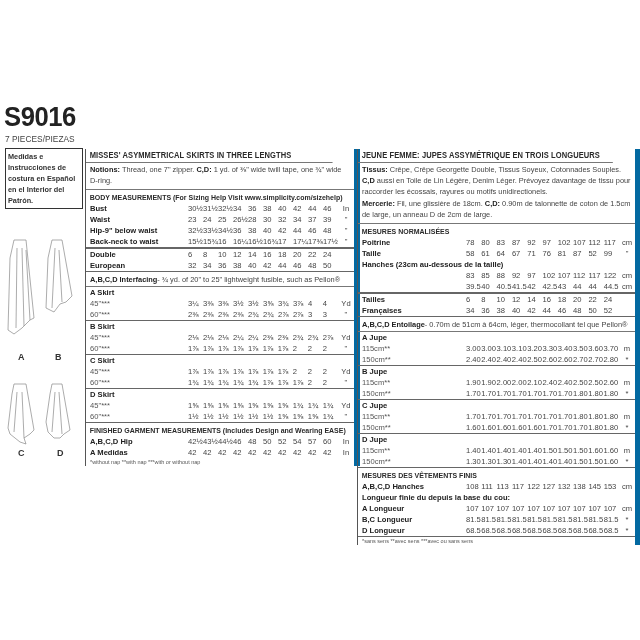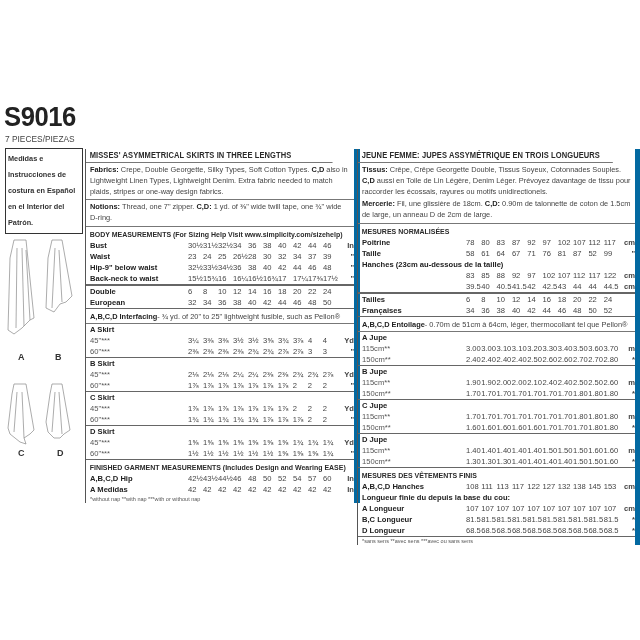--- a/index.html
+++ b/index.html
@@ -3,39 +3,39 @@
 <meta charset="utf-8">
 <style>
   html, body { margin: 0; padding: 0; background: #ffffff; }
   body { width: 640px; height: 640px; position: relative; overflow: hidden;
          font-family: "Liberation Sans", "DejaVu Sans", sans-serif; color: #2a2a2a; }
   .left-panel { position: absolute; left: 0; top: 103px; width: 82px; }
   .code { font-family: "Liberation Sans", sans-serif; font-weight: bold; font-size: 27px;
           letter-spacing: -0.5px; color: #222; margin-left: 4px; line-height: 28px; transform: scaleX(0.95); transform-origin: left; }
   .pieces { font-size: 9.5px; color: #444; margin-left: 5px; margin-top: 2px; transform: scaleX(0.88); transform-origin: left; white-space: nowrap; }
   .spanish-box { margin: 4px 0 0 5px; border: 1px solid #333; width: 72px; padding: 2px 2px;
-                 font-size: 7.3px; line-height: 16px; font-weight: bold; color: #333; }
+                 font-size: 7.3px; line-height: 11px; font-weight: bold; color: #333; }
   .illus { position: absolute; left: 0; width: 82px; }
   .illus svg { display: block; }
   .illus-label { position: absolute; font-size: 9px; color: #333; font-weight: bold; }
 
   .col { position: absolute; top: 113px; border-left: 1px solid #555; border-right: 6px solid #0369a1; margin-top: 36px; }
   .col-en { left: 85px; width: 268px; }
   .col-fr { left: 357px; width: 277px; }
   .ttl { font-size: 8.2px; font-weight: bold; padding: 2px 4px 2px 4px; border-bottom: 1px solid #777;
          transform: scaleX(0.92); transform-origin: left; white-space: nowrap; letter-spacing: 0.1px; }
   .para { font-size: 7.4px; line-height: 10.8px; padding: 2px 4px; color: #444; border-bottom: 1px solid #777; }
   .para b { color: #222; }
   .para.nb { border-bottom: none; padding-bottom: 0; }
   .sect { font-size: 7.6px; font-weight: bold; padding: 3px 4px 1px 4px; white-space: nowrap; transform: scaleX(0.92); transform-origin: left; }
   table { border-collapse: collapse; width: 100%; table-layout: fixed; }
   td { font-size: 7.6px; padding: 0; height: 11px; line-height: 11px; color: #444; white-space: nowrap; text-align: left; }
   td.lbl { font-weight: bold; color: #222; padding-left: 4px; }
   td.lbl.light { font-weight: normal; color: #555; }
-  td.u { text-align: right; color: #444; font-weight: bold; }
+  td.u { text-align: center; color: #444; }
   tr.ul td { border-bottom: 1px solid #666; }
   tr.thick td { border-bottom: 2px solid #666; }
   .foot { font-size: 5.5px; color: #555; padding: 1px 4px; }
   .inter { font-size: 7.4px; padding: 3px 4px 2px 4px; border-bottom: 1px solid #777; white-space: nowrap; color: #444; }
   .inter b { color: #222; }
 </style>
 </head>
 <body>
 
 <div class="left-panel">
@@ -64,21 +64,20 @@
       <path d="M52 2 L62 2 L70 48 L64 52 L60 56 L54 56 L48 50 L46 40 L50 12 Z"></path>
       <path d="M55 10 L52 50 M59 10 L62 52"></path>
     </g>
   </svg>
   <span class="illus-label" style="left:18px;top:66px;">C</span>
   <span class="illus-label" style="left:57px;top:66px;">D</span>
 </div>
 
 <div class="col col-en">
   <div class="ttl">MISSES' ASYMMETRICAL SKIRTS IN THREE LENGTHS</div>
-  <div class="para"><b>Fabrics:</b><span> Crepe, Double Georgette, Silky Types, Soft Cotton Types. </span><b>C,D</b><span> also in Lightweight Linen Types, Lightweight Denim. Extra fabric needed to match plaids, stripes or one-way design fabrics.</span></div>
   <div class="para"><b>Notions:</b><span> Thread, one 7" zipper. </span><b>C,D:</b><span> 1 yd. of ⅜" wide twill tape, one ¾" wide D-ring.</span></div>
   <div class="sect">BODY MEASUREMENTS (For Sizing Help Visit www.simplicity.com/sizehelp)</div>
   <table id="en-body">
       <colgroup>
         <col style="width:102px">
         <col>
         <col>
         <col>
         <col>
         <col>

